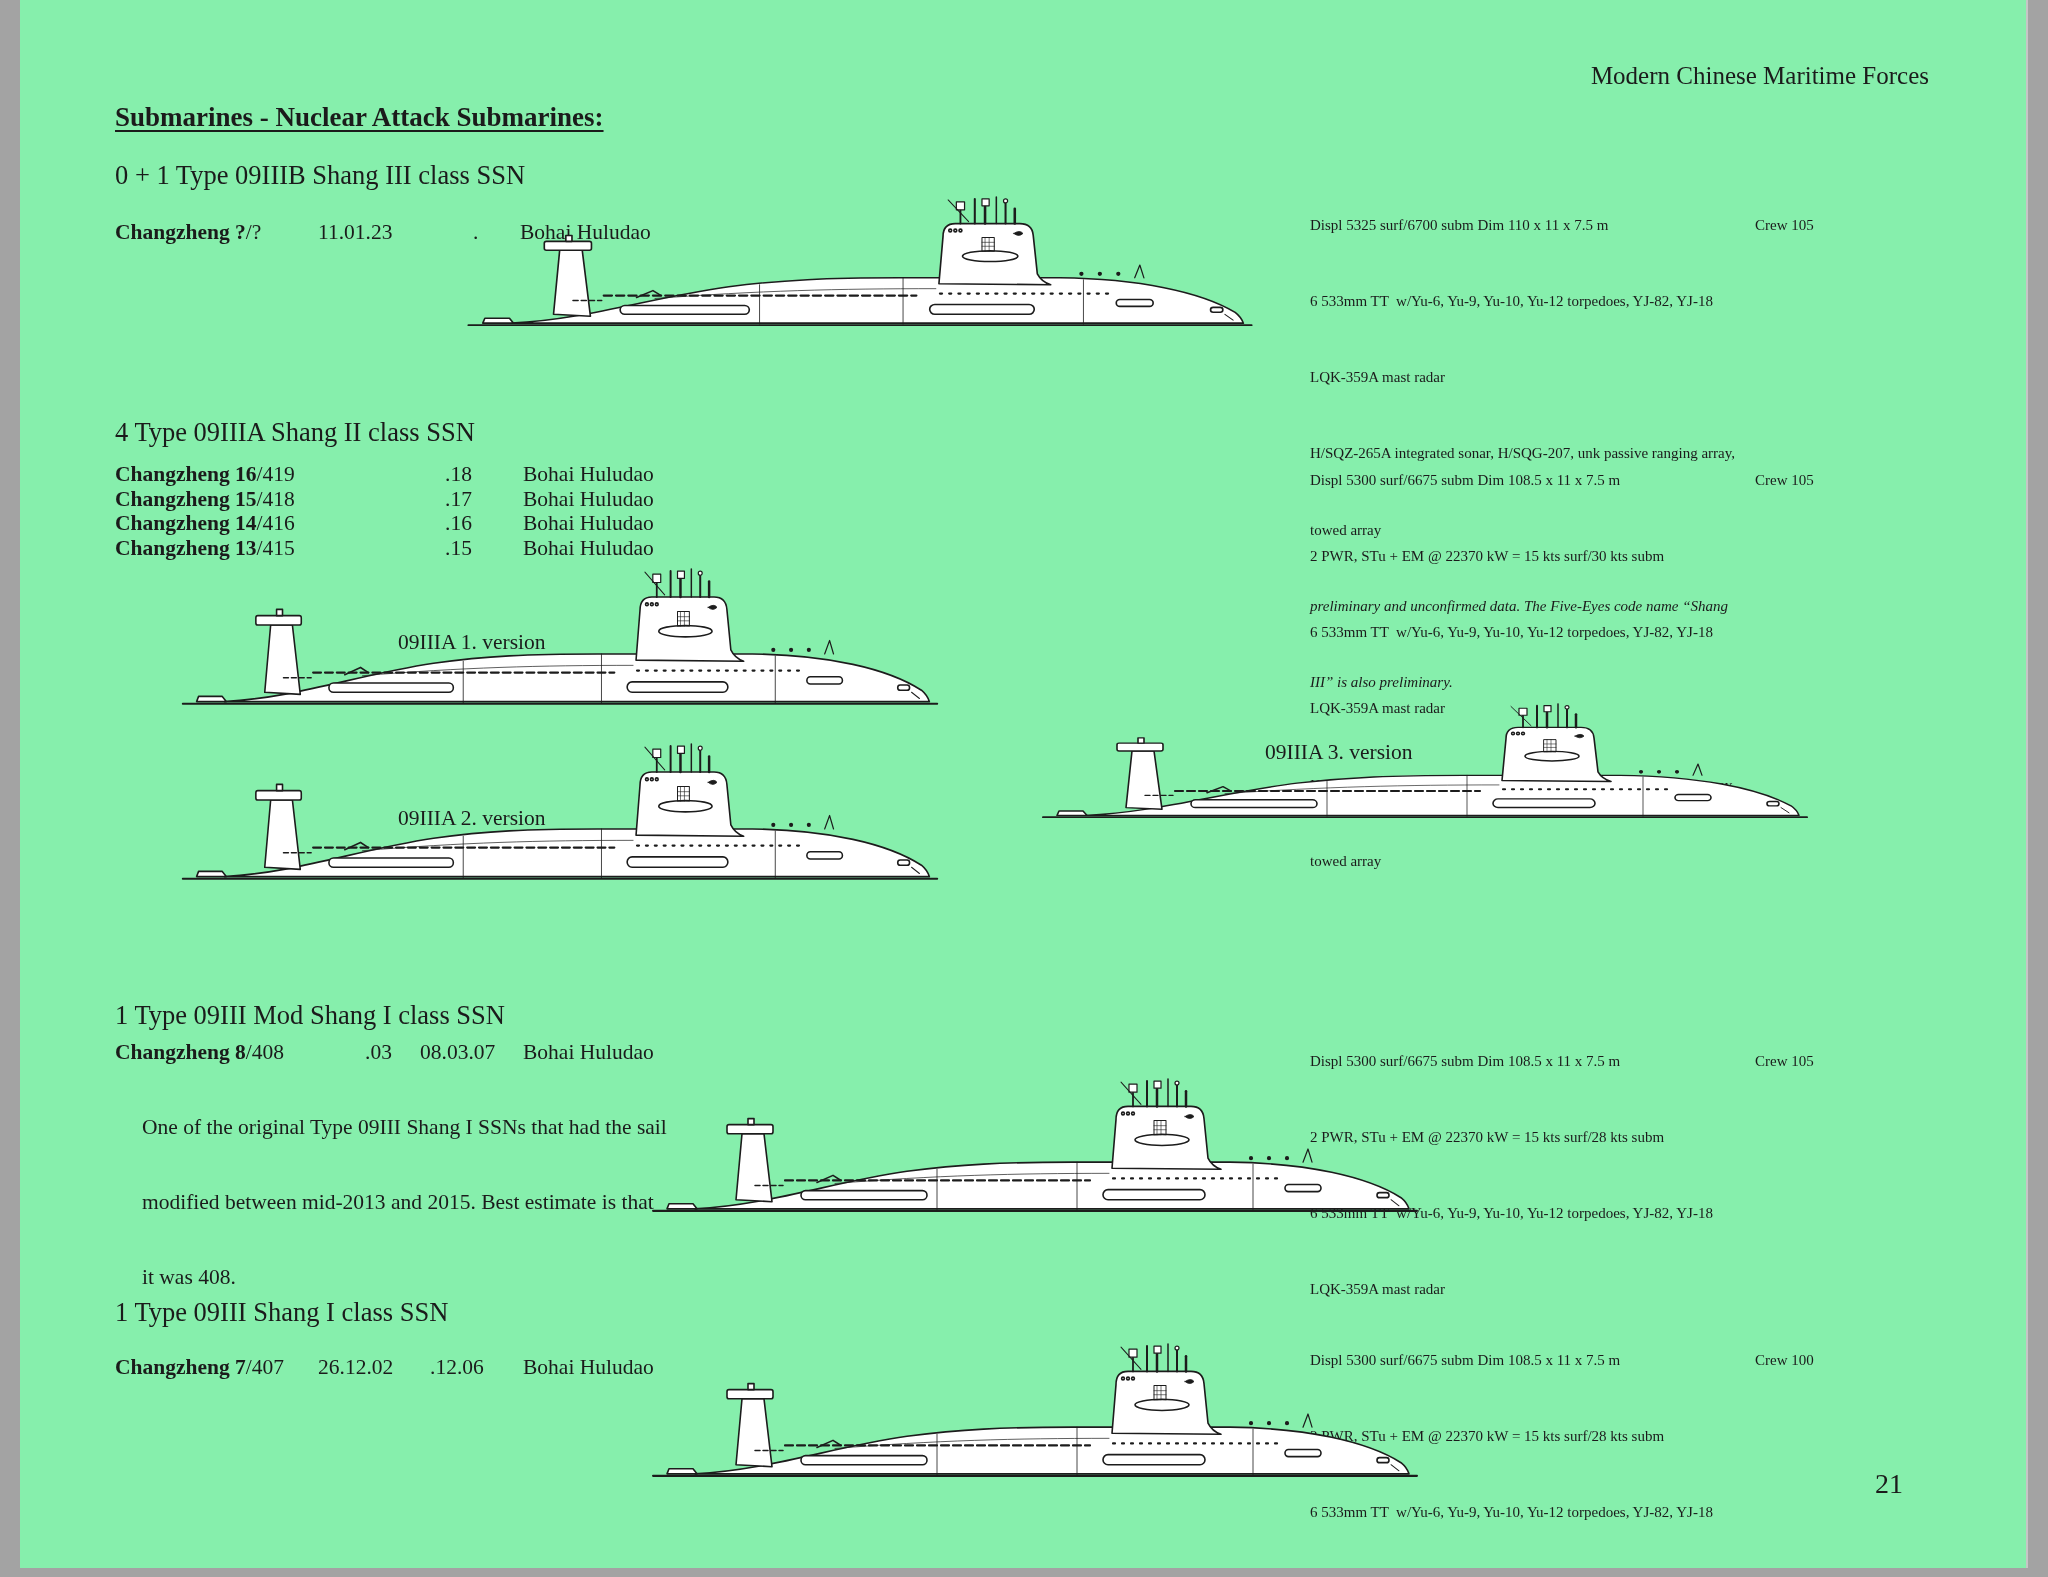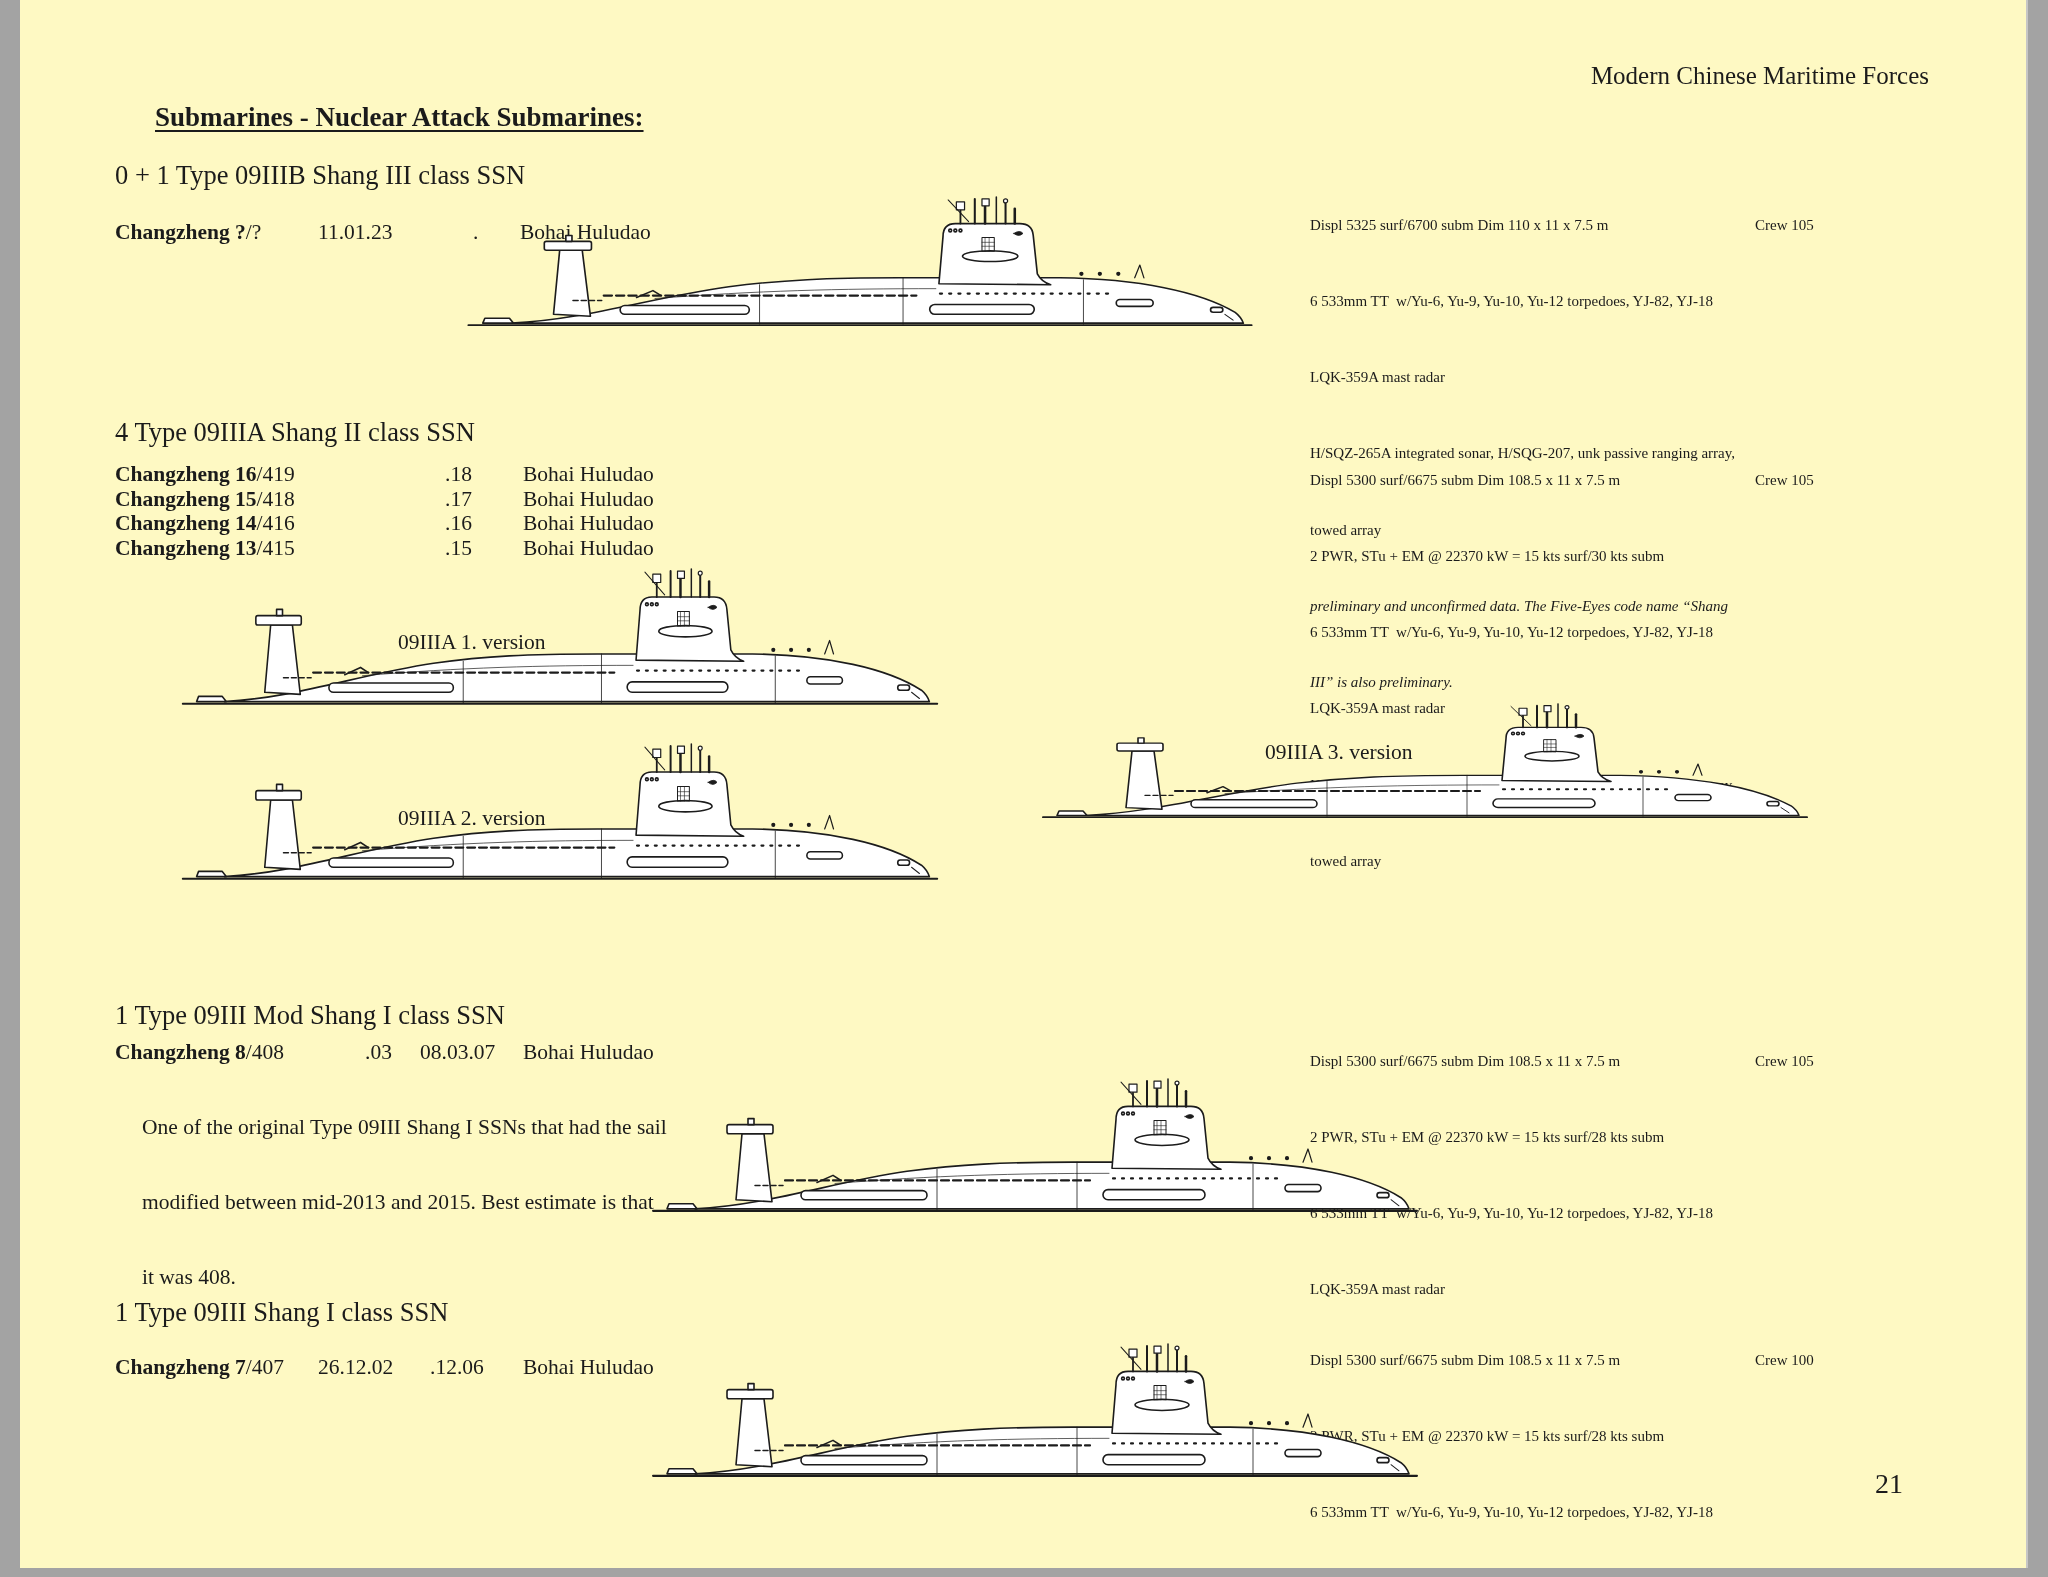--- a/index.html
+++ b/index.html
@@ -1,18 +1,18 @@
 <!DOCTYPE html>
 <html><head>
 <meta charset="utf-8">
 <style>
   html,body{margin:0;padding:0;background:#a3a3a3;width:2048px;height:1577px;overflow:hidden;}
   #canvas{position:relative;width:2048px;height:1577px;background:#a3a3a3;
           font-family:"Liberation Serif","DejaVu Serif",serif;color:#1b1b1b;}
-  #page{position:absolute;left:20px;top:0;width:2006px;height:1568px;background:#fef9c3;
+  #page{position:absolute;left:20px;top:0;width:2006px;height:1568px;background:#86efac;
         border-right:2px solid #c6c6c6;}
   .abs{position:absolute;}
   .hdr{font-size:25px;}
   .title{font-size:27px;font-weight:bold;text-decoration:underline;text-decoration-thickness:2px;text-underline-offset:4px;}
   .heading{font-size:26.5px;}
   .row{display:flex;font-size:21.5px;line-height:25px;white-space:pre;}
   .row .c{flex:0 0 auto;}
   .b{font-weight:bold;}
   .w203{width:203px;}.w155{width:155px;}.w47{width:47px;}
   .w330{width:330px;}.w78{width:78px;}
@@ -77,21 +77,21 @@
         <rect x="742" y="113" width="12" height="5" rx="2.5" fill="#ffffff"></rect>
         <path d="M756 120 l8 6" stroke-width="1"></path>
       </g>
     </defs>
   </svg>
 
   <div id="page">
 
     <div class="abs hdr" style="top:62px;right:97px;">Modern Chinese Maritime Forces</div>
 
-    <div class="abs title" style="left:95px;top:102px;margin-left:40px;">Submarines - Nuclear Attack Submarines:</div>
+    <div class="abs title" style="left:95px;top:102px;">Submarines - Nuclear Attack Submarines:</div>
 
     <div class="abs heading" style="left:95px;top:160px;">0 + 1 Type 09IIIB Shang III class SSN</div>
 
     <div class="abs row" style="left:95px;top:220px;">
       <span class="c w203"><span class="b">Changzheng ?</span><span>/?</span></span>
       <span class="c w155">11.01.23</span>
       <span class="c w47">.</span>
       <span class="c">Bohai Huludao</span>
     </div>
 

